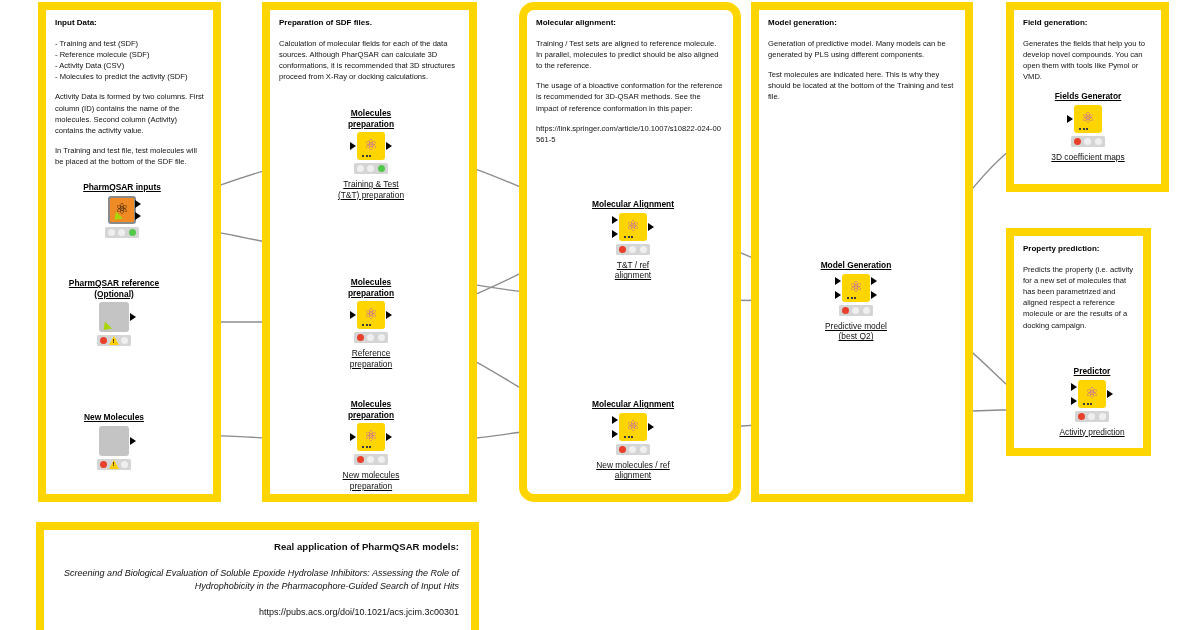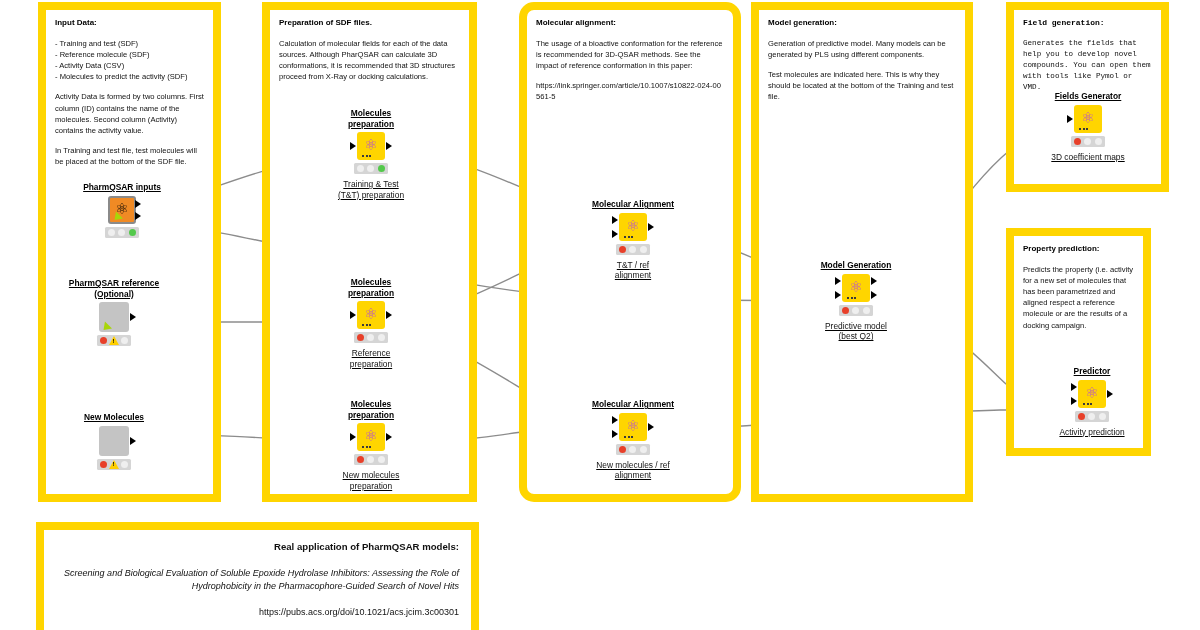--- a/index.html
+++ b/index.html
@@ -243,43 +243,44 @@
     <p>In Training and test file, test molecules will be placed at the bottom of the SDF file.</p>
   </div>
 
   <div class="anno" style="left:262px; top:2px; width:215px; height:500px;">
     <div class="anno-title">Preparation of SDF files.</div>
     <p>Calculation of molecular fields for each of the data sources. Although PharQSAR can calculate 3D conformations, it is recommended that 3D structures proceed from X-Ray or docking calculations.</p>
   </div>
 
   <div class="anno" style="left:519px; top:2px; width:222px; height:500px;border-radius:15px;">
     <div class="anno-title">Molecular alignment:</div>
+    <p>Training / Test sets are aligned to reference molecule. In parallel, molecules to predict should be also aligned to the reference.</p>
     <p>The usage of a bioactive conformation for the reference is recommended for 3D-QSAR methods. See the impact of reference conformation in this paper:</p>
     <p class="url">https://link.springer.com/article/10.1007/s10822-024-00561-5</p>
   </div>
 
   <div class="anno" style="left:751px; top:2px; width:222px; height:500px;">
     <div class="anno-title">Model generation:</div>
     <p>Generation of predictive model. Many models can be generated by PLS using different components.</p>
     <p>Test molecules are indicated here. This is why they should be located at the bottom of the Training and test file.</p>
   </div>
 
-  <div class="anno" style="left:1006px; top:2px; width:163px; height:190px;font-family:Liberation Mono, monospace;">
+  <div class="anno" style="left:1006px; top:2px; width:163px; height:190px;">
     <div class="anno-title">Field generation:</div>
     <p>Generates the fields that help you to develop novel compounds. You can open them with tools like Pymol or VMD.</p>
   </div>
 
   <div class="anno" style="left:1006px; top:228px; width:145px; height:228px;">
     <div class="anno-title">Property prediction:</div>
     <p>Predicts the property (i.e. activity for a new set of molecules that has been parametrized and aligned respect a reference molecule or are the results of a docking campaign.</p>
   </div>
 
   <div class="refbox" style="left:36px; top:522px; width:443px; height:120px;text-align:right;">
     <div class="ref-title">Real application of PharmQSAR models:</div>
-    <div class="ref-cite">Screening and Biological Evaluation of Soluble Epoxide Hydrolase Inhibitors: Assessing the Role of Hydrophobicity in the Pharmacophore-Guided Search of Novel Hits</div>
+    <div class="ref-cite">Screening and Biological Evaluation of Soluble Epoxide Hydrolase Inhibitors: Assessing the Role of Hydrophobicity in the Pharmacophore-Guided Search of Input Hits</div>
     <div class="ref-url">https://pubs.acs.org/doi/10.1021/acs.jcim.3c00301</div>
   </div>
 
   <div class="node" style="left:122px; top:182px;">
     <div class="node-title">PharmQSAR inputs</div>
     <div class="node-body">
       <div class="node-icon orange">
         <span class="glyph">⚛</span>
         <span class="greenarrow"></span>
         <span class="port" style="right:-7px; top:2px;"></span>

